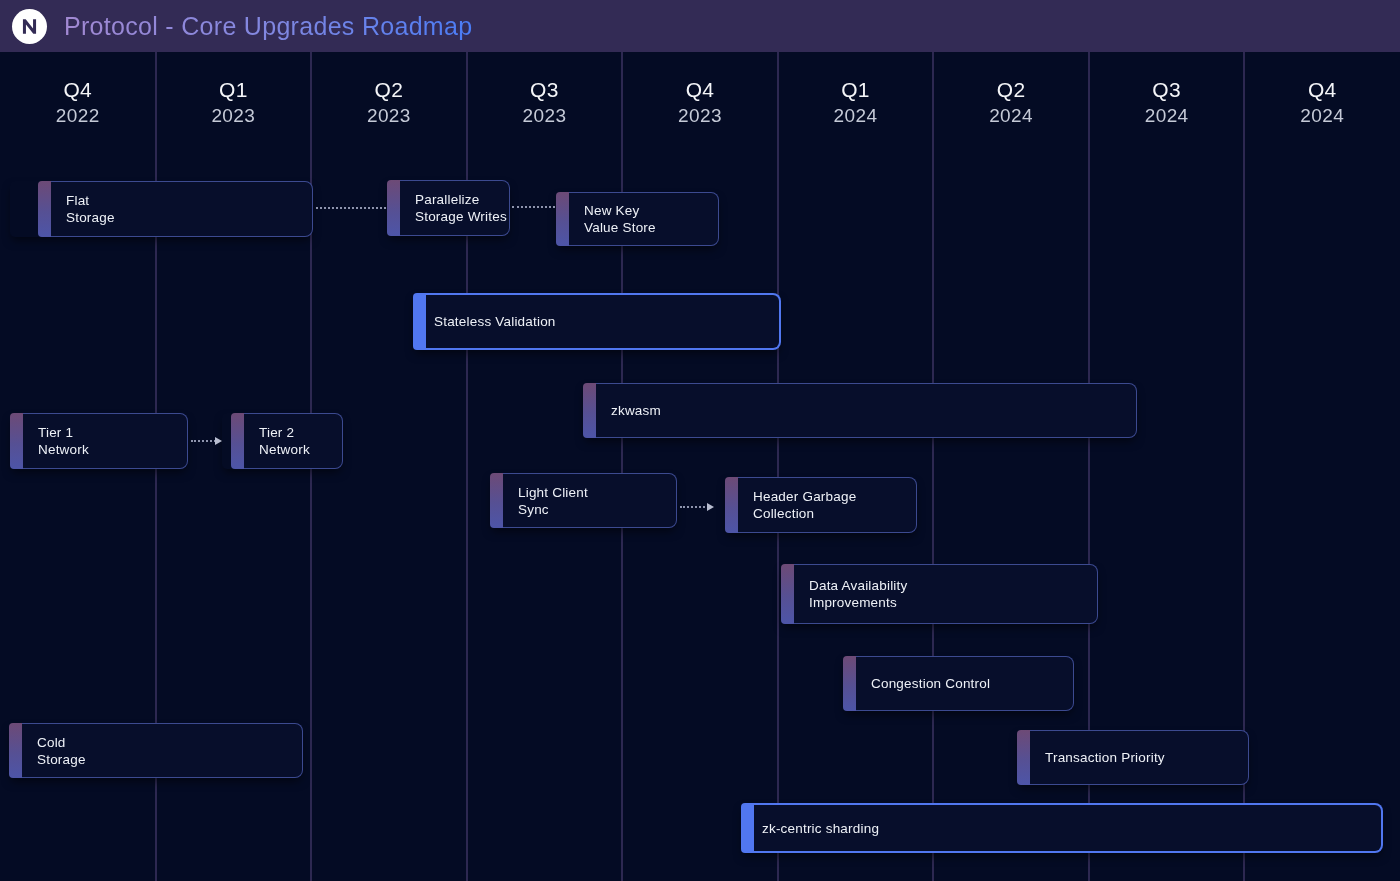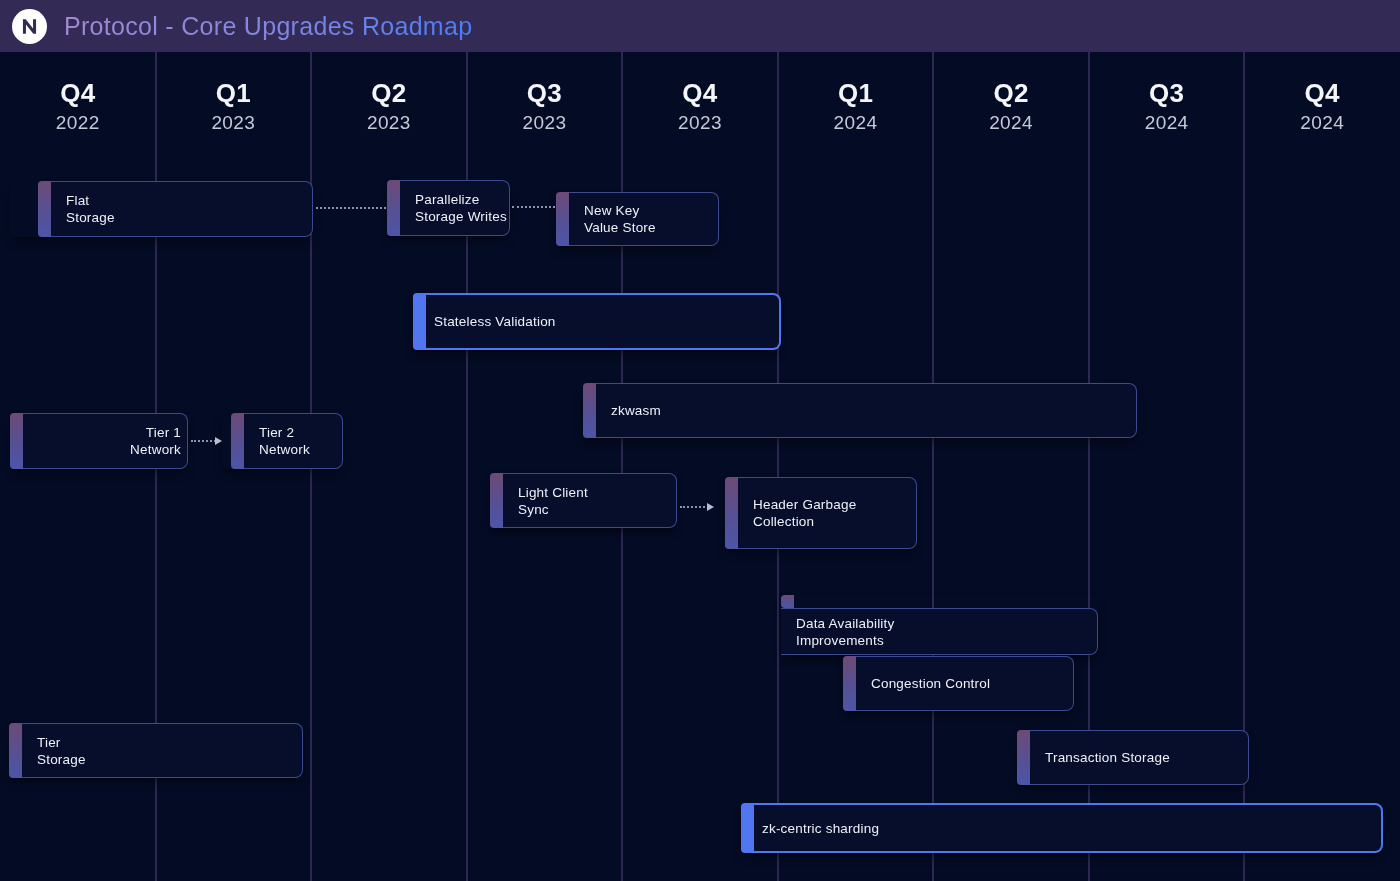--- a/index.html
+++ b/index.html
@@ -22,21 +22,21 @@
   #page-title {
     font-size:25px; font-weight:500; letter-spacing:.3px;
     background:linear-gradient(90deg,#a289d2 0%, #7e87e2 55%, #4a7cf6 100%);
     -webkit-background-clip:text; background-clip:text; color:transparent;
     white-space:nowrap;
   }
   
   #timeline { position:absolute; top:52px; left:0; right:0; bottom:0; }
   .gridline { position:absolute; top:0; bottom:0; width:2px; background:#2d2851; }
   .col-header { position:absolute; top:26px; text-align:center; }
-  .col-header .q  { font-size:26px; font-weight:700; color:#f4f5f8; letter-spacing:.3px; }
+  .col-header .q  { font-size:21px; font-weight:400; color:#f4f5f8; letter-spacing:.3px; }
   .col-header .yr { font-size:19px; font-weight:400; color:#c5cad7; margin-top:3px; letter-spacing:.4px; }
   
   .task {
     position:absolute; display:flex;
     box-shadow:0 5px 10px -2px rgba(0,0,0,.55);
     border-radius:5px 8px 8px 5px;
   }
   .task .accent {
     flex:0 0 13px; width:13px; border-radius:4px 0 0 4px;
     background:linear-gradient(180deg,#6d4a76 0%, #565094 55%, #4d55a8 100%);
@@ -145,71 +145,71 @@
         <div class="task-body">
           <div>Stateless Validation</div>
         </div>
       </div>
       <div class="task" style="left: 583px; top: 331px; width: 554px; height: 55px;">
         <div class="accent"></div>
         <div class="task-body">
           <div>zkwasm</div>
         </div>
       </div>
-      <div class="task" style="left: 10px; top: 361px; width: 178px; height: 56px; text-align: right;">
+      <div class="task" style="left: 10px; top: 361px; width: 178px; height: 56px;">
         <div class="accent"></div>
         <div class="task-body">
           <div>Tier 1</div>
           <div>Network</div>
         </div>
       </div>
       <div class="task" style="left: 222px; top: 361px; width: 121px; height: 56px; padding-left: 9px;">
         <div class="accent"></div>
         <div class="task-body">
           <div>Tier 2</div>
           <div>Network</div>
         </div>
       </div>
       <div class="task" style="left: 490px; top: 421px; width: 187px; height: 55px;">
         <div class="accent"></div>
         <div class="task-body">
           <div>Light Client</div>
           <div>Sync</div>
         </div>
       </div>
-      <div class="task" style="left: 725px; top: 425px; width: 192px; height: 72px;">
+      <div class="task" style="left: 725px; top: 425px; width: 192px; height: 56px;">
         <div class="accent"></div>
         <div class="task-body">
           <div>Header Garbage</div>
           <div>Collection</div>
         </div>
       </div>
-      <div class="task" style="left: 781px; top: 543px; width: 317px; height: 60px; flex-direction: column;">
+      <div class="task" style="left: 781px; top: 512px; width: 317px; height: 60px;">
         <div class="accent"></div>
         <div class="task-body">
           <div>Data Availability</div>
           <div>Improvements</div>
         </div>
       </div>
       <div class="task" style="left: 843px; top: 604px; width: 231px; height: 55px;">
         <div class="accent"></div>
         <div class="task-body">
           <div>Congestion Control</div>
         </div>
       </div>
       <div class="task" style="left: 1017px; top: 678px; width: 232px; height: 55px;">
         <div class="accent"></div>
         <div class="task-body">
-          <div>Transaction Storage</div>
+          <div>Transaction Priority</div>
         </div>
       </div>
       <div class="task" style="left: 9px; top: 671px; width: 294px; height: 55px;">
         <div class="accent"></div>
         <div class="task-body">
-          <div>Tier</div>
+          <div>Cold</div>
           <div>Storage</div>
         </div>
       </div>
       <div class="task highlight" style="left: 741px; top: 751px; width: 642px; height: 50px;">
         <div class="accent"></div>
         <div class="task-body">
           <div>zk-centric sharding</div>
         </div>
       </div>
       <div class="connector" style="left: 316px; top: 155px; width: 70px;"></div>

